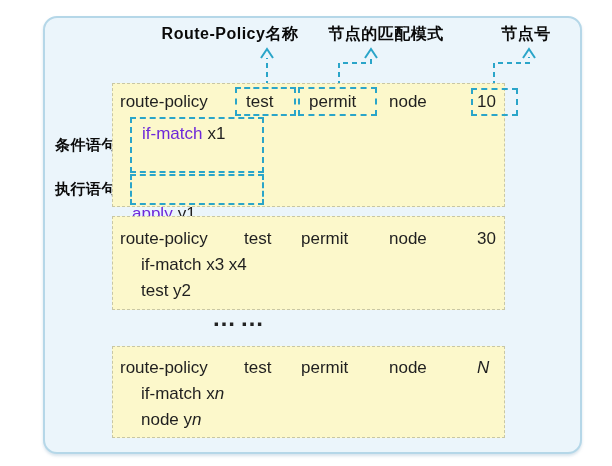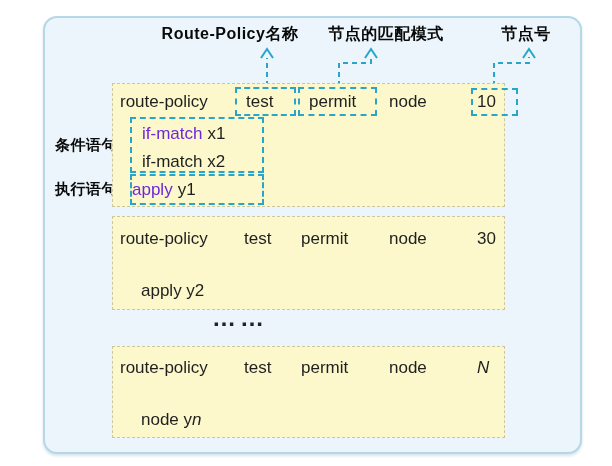--- a/index.html
+++ b/index.html
@@ -82,21 +82,21 @@
   }
   #hbox-test   { left: 122px; top: 3px;  width: 61px; height: 29px; }
   #hbox-permit { left: 185px; top: 3px;  width: 79px; height: 29px; }
   #hbox-nodeid { left: 358px; top: 4px;  width: 47px; height: 28px; }
   #hbox-if     { left: 17px;  top: 33px; width: 134px; height: 56px; }
   #hbox-apply  { left: 17px;  top: 90px; width: 134px; height: 31px; }
   .hbox .w { position: static; display: inline-block; }
   #hbox-test .w   { padding: 3px 0 0 9px; }
   #hbox-permit .w { padding: 3px 0 0 9px; }
   #hbox-if .line  { font-size: 17px; white-space: nowrap; padding-left: 10px; line-height: 26px; margin-top: 2px; }
-  #hbox-apply .line { font-size: 17px; white-space: nowrap; padding-top: 4px; }
+  #hbox-apply .line { font-size: 17px; white-space: nowrap; padding-top: 4px; margin-top: 24px; }
   .salmon { color: #6d28d9; }
   .kwgap { margin-right: 5px; }
   
   .side-label {
     position: absolute;
     font-size: 15px;
     font-weight: bold;
     color: #0a0a0a;
     white-space: nowrap;
     letter-spacing: 0.5px;
@@ -160,44 +160,45 @@
       <span class="w">permit</span>
     </span>
     <span class="w c-node r1">node</span>
     <span class="w c-id r1">10</span>
     <span class="hbox" id="hbox-nodeid"></span>
 
     <div class="hbox" id="hbox-if">
       <div class="line">
         <span class="salmon kwgap">if-match</span><span>x1</span>
       </div>
-      <div class="line">if-match x2</div>
     </div>
 
     <div class="hbox" id="hbox-apply">
       <div class="line">
         <span class="salmon kwgap">apply</span><span>y1</span>
       </div>
     </div>
   </div>
 
   <div class="codeblock" id="block2">
     <span class="w c-kw r1">route-policy</span>
     <span class="w c-name r1">test</span>
     <span class="w c-mode r1">permit</span>
     <span class="w c-node r1">node</span>
     <span class="w c-id r1">30</span>
-    <span class="w ap-line">apply y2</span>
+    <span class="w if-line">if-match x3 x4</span>
+    <span class="w ap-line">test y2</span>
   </div>
 
   <div class="dots">……</div>
 
   <div class="codeblock" id="block3">
     <span class="w c-kw r1">route-policy</span>
     <span class="w c-name r1">test</span>
     <span class="w c-mode r1">permit</span>
     <span class="w c-node r1">node</span>
     <span class="w c-id r1 it">N</span>
+    <span class="w if-line"><span>if-match x</span><span class="it">n</span></span>
     <span class="w ap-line"><span>node y</span><span class="it">n</span></span>
   </div>
 
 
 </div>
 
 </body></html>

